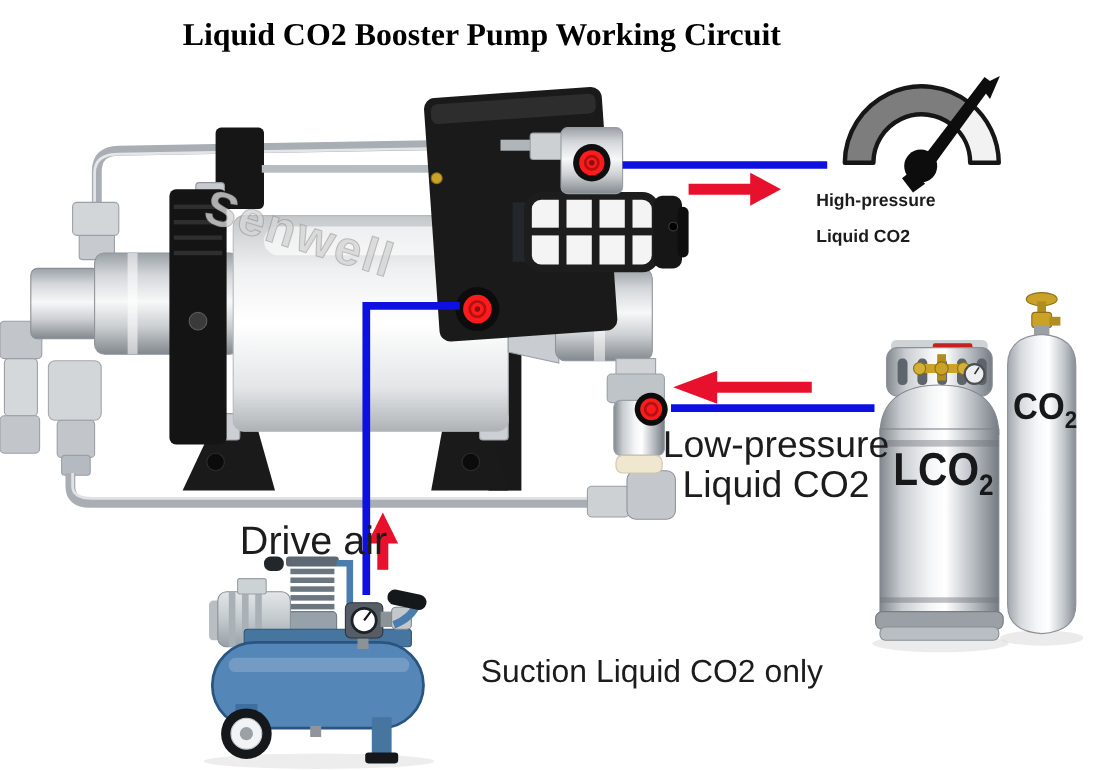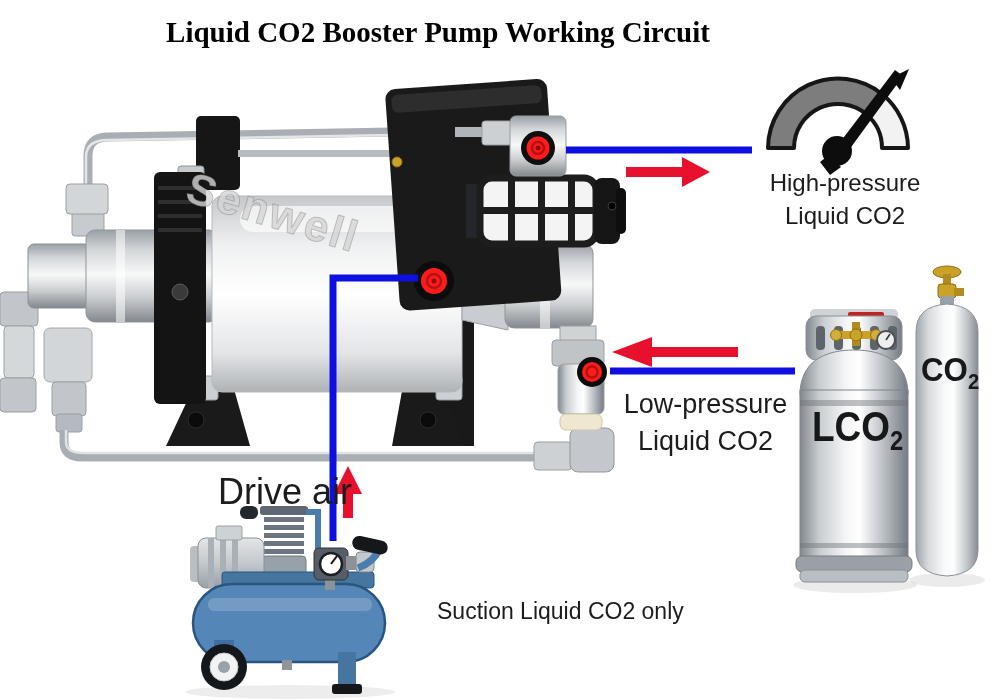--- a/index.html
+++ b/index.html
@@ -13,24 +13,24 @@
   }
   *{margin:0;padding:0;box-sizing:border-box;}
   body{background:#ffffff;width:1000px;height:700px;overflow:hidden;
        font-family:"Liberation Sans",sans-serif;color:var(--text-black);}
   .stage{position:absolute;left:0;top:0;width:1000px;height:700px;background:#fff;}
   .stage svg{position:absolute;left:0;top:0;}
   .title{position:absolute;left:0;top:16px;width:876px;text-align:center;
          font-family:"Liberation Serif",serif;font-weight:700;font-size:29px;color:#000;}
   .lbl{position:absolute;color:var(--text-black);}
   .lbl span{display:block;}
-  .hp-label{left:742px;top:166px;width:206px;text-align:center;font-size:24px;line-height:33px;}
-  .lp-label{left:598px;top:386px;width:215px;text-align:center;font-size:27px;line-height:37px;}
+  .hp-label{left:742px;top:166px;width:206px;font-size:16px;line-height:33px;font-weight:bold;}
+  .lp-label{left:598px;top:386px;width:215px;text-align:center;font-size:34px;line-height:37px;}
   .da-label{left:218px;top:471px;font-size:36px;}
-  .note{left:437px;top:589px;font-size:23px;line-height:45px;}
+  .note{left:437px;top:589px;font-size:29px;line-height:45px;}
   
   .c-flow{stroke:var(--flow-blue);fill:none;}
   .c-arrow-line{stroke:var(--arrow-red);}
   .c-arrow{fill:var(--arrow-red);}
   .c-port{fill:var(--port-red);}
   .c-tank{fill:var(--compressor-blue);}
 </style>
 </head>
 <body>
 

